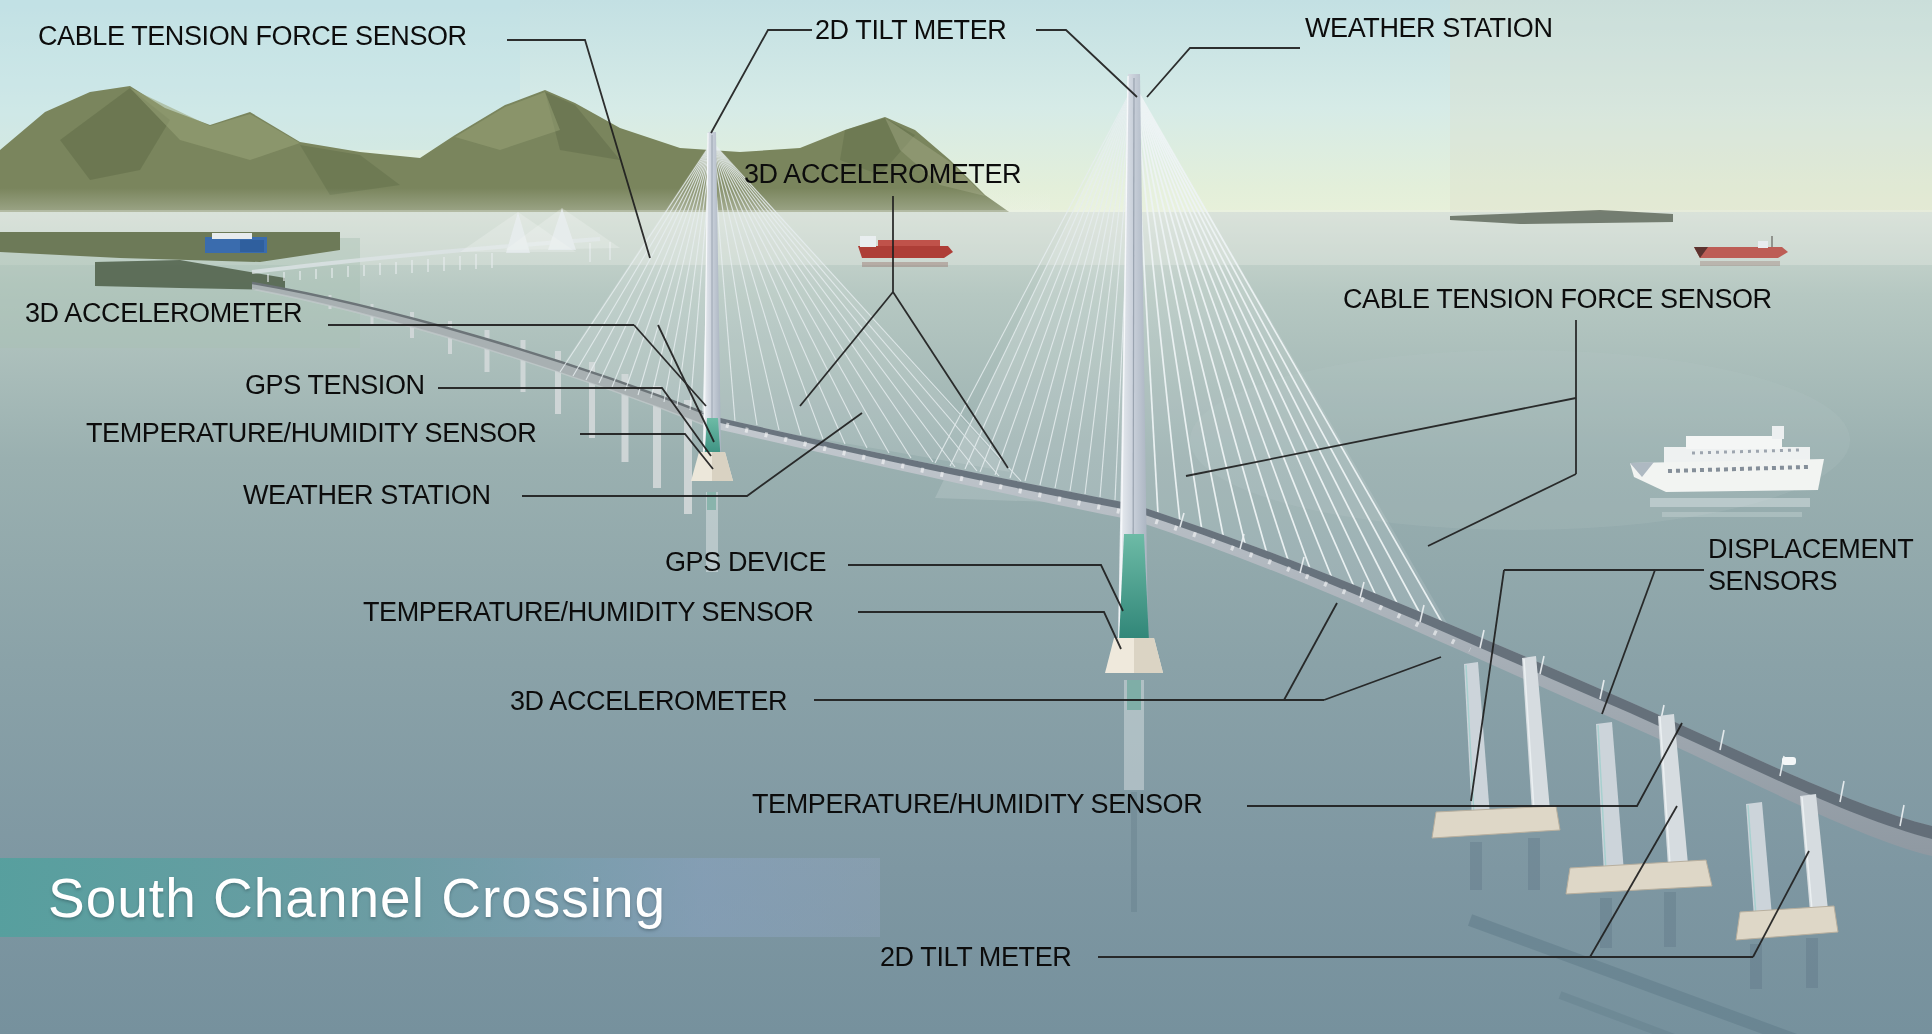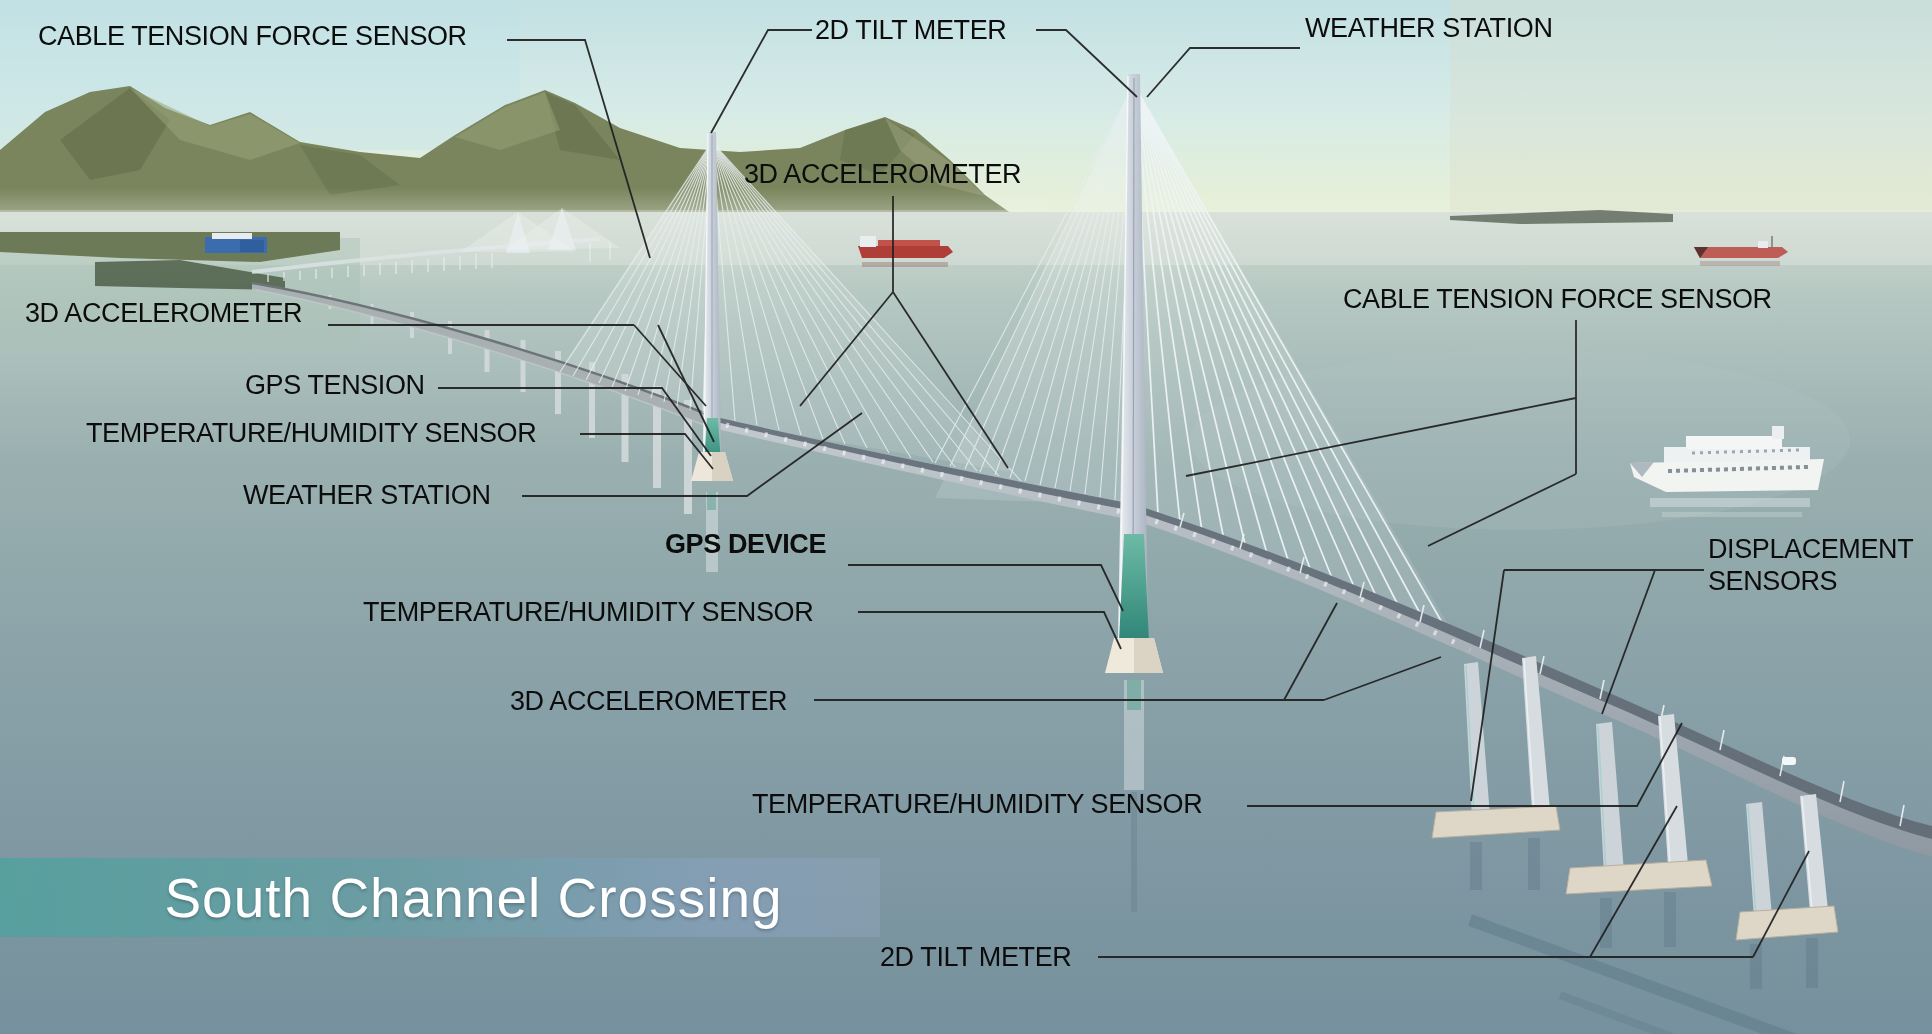--- a/index.html
+++ b/index.html
@@ -15,22 +15,22 @@
     font-family:"Liberation Sans",sans-serif;
   }
   .label.wrap{white-space:normal;width:252px;}
   .banner{
     position:absolute;left:0;top:858px;width:880px;height:79px;
     background:linear-gradient(90deg,
       rgba(84,160,158,0.92) 0%,
       rgba(104,158,164,0.78) 45%,
       rgba(138,164,196,0.52) 80%,
       rgba(158,175,206,0.28) 100%);
-    display:flex;align-items:center;justify-content:center;
-    padding-left:67px;box-sizing:border-box;
+    display:flex;align-items:center;justify-content:flex-start;
+    padding-left:48px;box-sizing:border-box;
   }
   .banner .banner-text{
     color:#ffffff;font-size:55px;letter-spacing:1px;font-weight:400;
     text-shadow:0 2px 3px rgba(40,60,70,0.35);
     font-family:"Liberation Sans",sans-serif;white-space:nowrap;
   }
 </style>
 </head>
 <body>
 
@@ -366,21 +366,21 @@
 </svg>
 
 <div class="label" style="left:38px;top:21px;">CABLE TENSION FORCE SENSOR</div>
 <div class="label" style="left:815px;top:15px;">2D TILT METER</div>
 <div class="label" style="left:1305px;top:13px;">WEATHER STATION</div>
 <div class="label" style="left:744px;top:159px;">3D ACCELEROMETER</div>
 <div class="label" style="left:25px;top:298px;">3D ACCELEROMETER</div>
 <div class="label" style="left:245px;top:370px;">GPS TENSION</div>
 <div class="label" style="left:86px;top:418px;">TEMPERATURE/HUMIDITY SENSOR</div>
 <div class="label" style="left:243px;top:480px;">WEATHER STATION</div>
-<div class="label" style="left:665px;top:529px;font-weight:bold;">GPS DEVICE</div>
+<div class="label" style="left:665px;top:547px;">GPS DEVICE</div>
 <div class="label" style="left:363px;top:597px;">TEMPERATURE/HUMIDITY SENSOR</div>
 <div class="label" style="left:510px;top:686px;">3D ACCELEROMETER</div>
 <div class="label" style="left:1343px;top:284px;">CABLE TENSION FORCE SENSOR</div>
 <div class="label wrap" style="left:1708px;top:534px;">DISPLACEMENT SENSORS</div>
 <div class="label" style="left:752px;top:789px;">TEMPERATURE/HUMIDITY SENSOR</div>
 <div class="label" style="left:880px;top:942px;">2D TILT METER</div>
 
 <div class="banner">
   <span class="banner-text">South Channel Crossing</span>
 </div>

